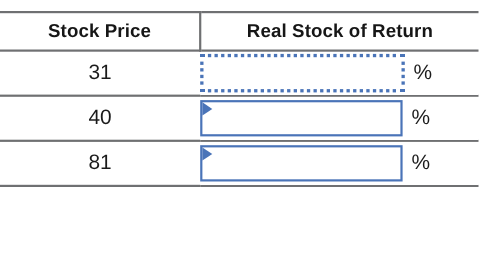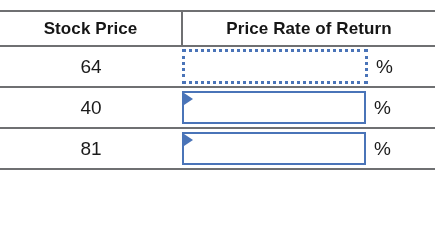--- a/index.html
+++ b/index.html
@@ -129,28 +129,28 @@
 
   <table class="data-table">
     <colgroup>
       <col class="col-price">
       <col class="col-rate">
     </colgroup>
 
     <thead>
       <tr>
         <th class="hdr-cell hdr-price">Stock Price</th>
-        <th class="hdr-cell hdr-rate">Price Rate of Return</th>
+        <th class="hdr-cell hdr-rate">Real Stock of Return</th>
       </tr>
     </thead>
 
     <tbody>
 
       <tr class="data-row">
-        <td class="row-cell cell-price">64</td>
+        <td class="row-cell cell-price">31</td>
         <td class="row-cell cell-rate">
           <div class="rate-wrap">
             <div class="blank dotted" placeholder=""></div>
             <span class="pct">%</span>
           </div>
         </td>
       </tr>
 
       <tr class="data-row">
         <td class="row-cell cell-price">40</td>

